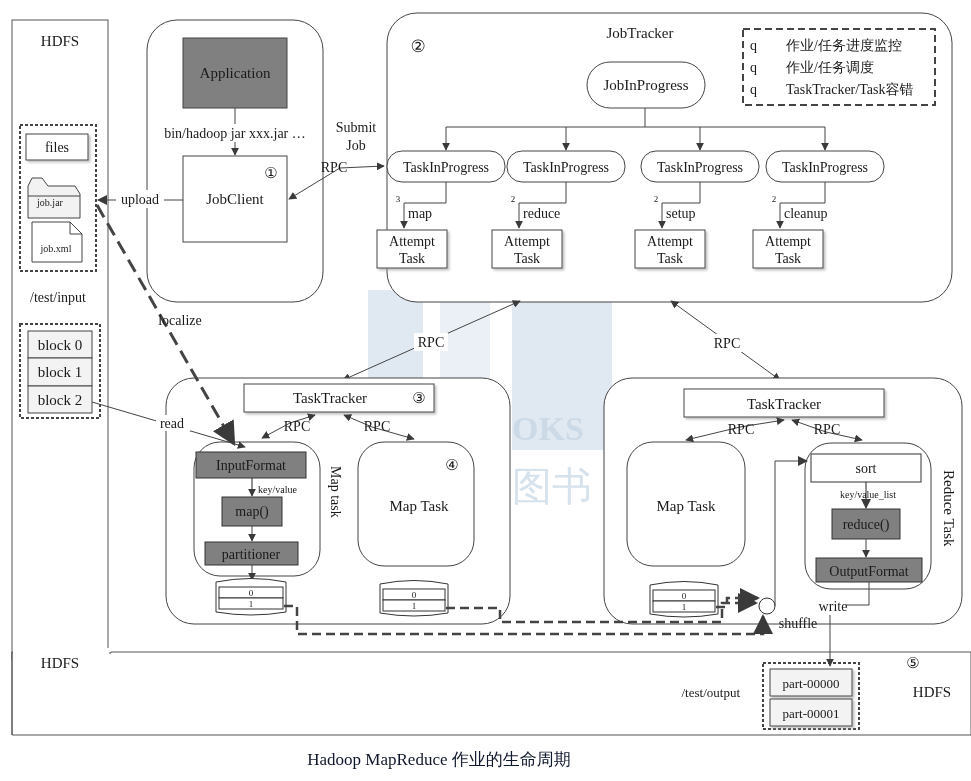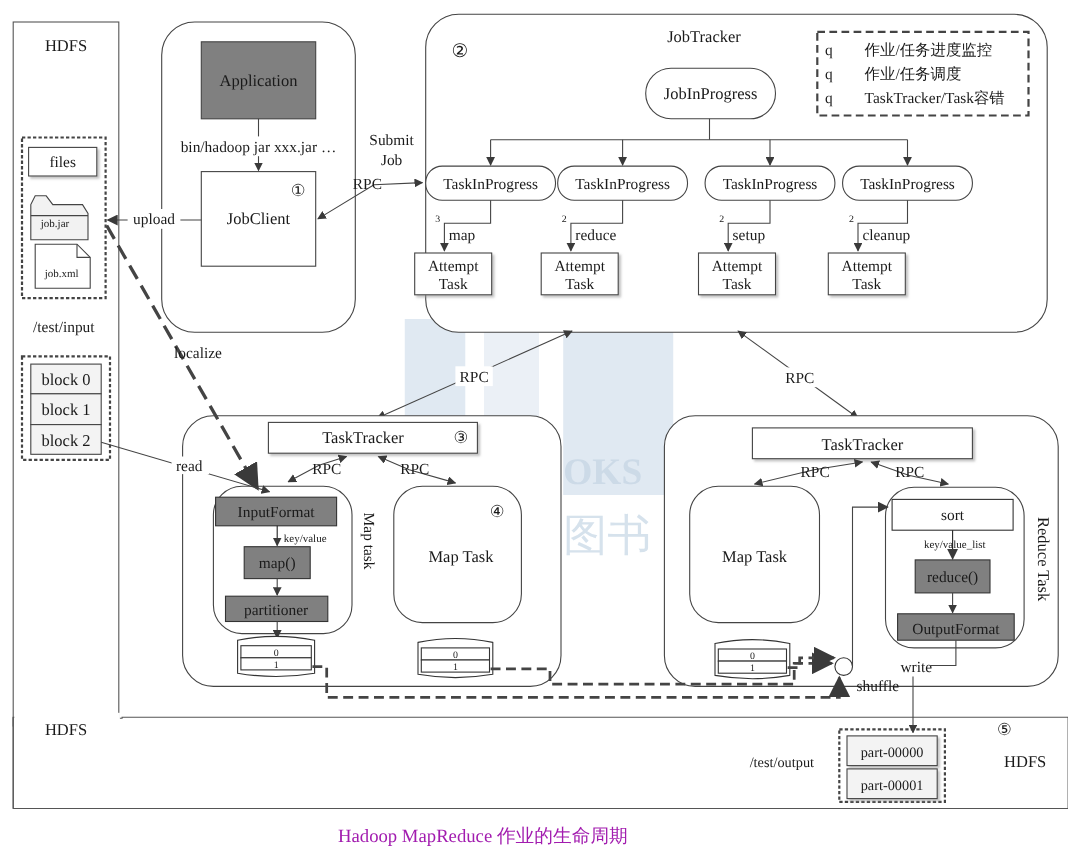--- a/index.html
+++ b/index.html
@@ -1,21 +1,21 @@
 <!DOCTYPE html>
 <html><head>
 <meta charset="utf-8">
 <style>
   html, body { margin: 0; padding: 0; background: #ffffff; }
   body { width: 971px; height: 781px; position: relative; overflow: hidden;
          font-family: "Liberation Serif", "DejaVu Serif", serif; color: #222; }
   svg#diagram { position: absolute; left: 0; top: 0; }
   svg text { font-family: "Liberation Serif", "DejaVu Serif", serif; fill: #1a1a1a; }
   .caption { position: absolute; left: 0; width: 878px; top: 748px; text-align: center;
-             font-size: 17px; font-family: "Liberation Serif", "DejaVu Serif", serif; color:#a21caf; }
+             font-size: 17px; font-family: "Liberation Serif", "DejaVu Serif", serif; color:#0f172a; }
 </style>
 </head>
 <body>
 
 <svg id="diagram" width="971" height="781" viewBox="0 0 971 781" xmlns="http://www.w3.org/2000/svg">
   <defs>
     <marker id="arr" viewBox="0 0 10 10" refX="9" refY="5" markerWidth="8" markerHeight="8" orient="auto-start-reverse">
       <path d="M0,0 L10,5 L0,10 z" fill="#3a3a3a"></path>
     </marker>
     <marker id="arrBig" viewBox="0 0 10 10" refX="9" refY="5" markerWidth="10" markerHeight="10" orient="auto-start-reverse">

